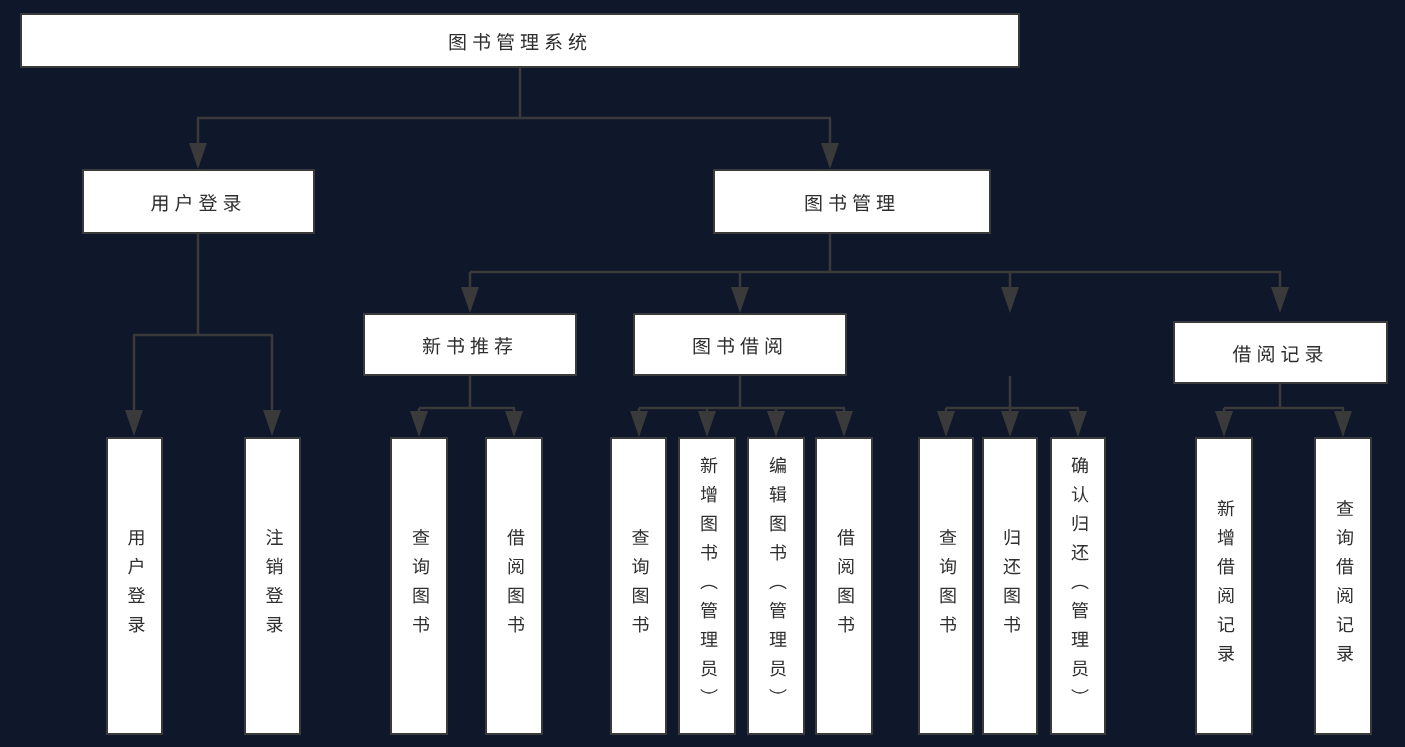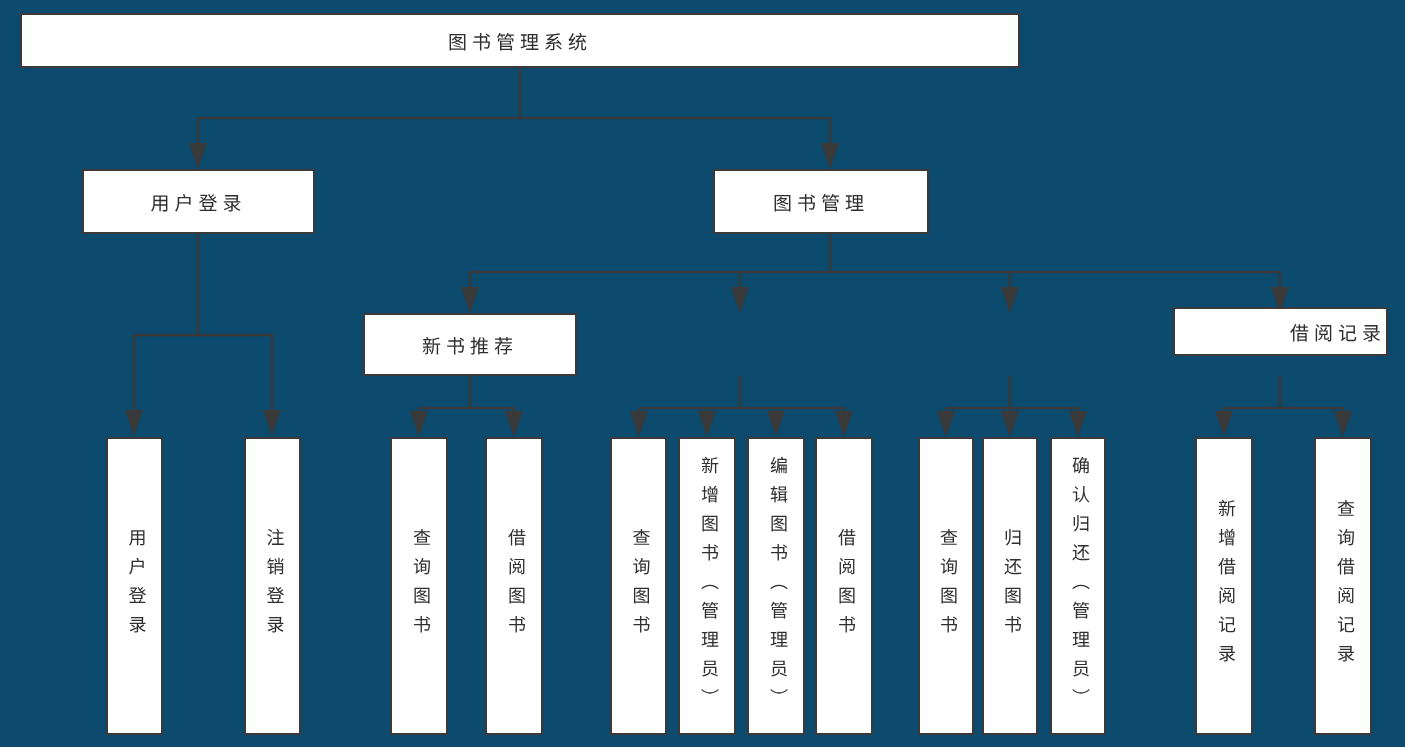--- a/index.html
+++ b/index.html
@@ -1,42 +1,42 @@
 <!DOCTYPE html>
 <html lang="zh-CN"><head>
 <meta charset="utf-8">
 <style>
   html,body{margin:0;padding:0;background:#ffffff;}
   .canvas{
-    position:relative;width:1405px;height:747px;background:#0c4a6e;
-    font-family:Liberation Mono, monospace;overflow:hidden;
+    position:relative;width:1405px;height:747px;background:#0f172a;
+    font-family:Liberation Sans, sans-serif;overflow:hidden;
   }
   svg.wires{position:absolute;left:0;top:0;z-index:1;}
   .box{
     position:absolute;box-sizing:border-box;background:#ffffff;
     border:2.5px solid #3a3a3a;display:flex;align-items:center;justify-content:center;
     z-index:2;
   }
   .hlabel{
     font-size:19px;letter-spacing:5px;color:#2f2f2f;white-space:nowrap;
   }
   .vlabel{
     writing-mode:vertical-rl;text-orientation:mixed;
     font-size:18px;letter-spacing:11px;color:#2f2f2f;white-space:nowrap;
   }
   
   .b-root{left:20px;top:13px;width:1000px;height:55px;}
   
   .b-userlogin{left:82px;top:169px;width:233px;height:65px;}
-  .b-bookmgmt{left:713px;top:169px;width:216px;height:65px;}
+  .b-bookmgmt{left:713px;top:169px;width:278px;height:65px;}
   
   .b-recommend{left:363px;top:313px;width:214px;height:63px;}
   .b-borrowing{left:633px;top:313px;width:214px;height:63px;}
   .b-current{left:903px;top:313px;width:215px;height:63px;}
-  .b-records{left:1173px;top:307px;width:215px;height:49px;justify-content:flex-end;}
+  .b-records{left:1173px;top:321px;width:215px;height:63px;}
   
   .leaf{top:437px;height:298px;}
   .b-a1{left:106px;width:57px;} .b-a2{left:244px;width:57px;}
   .b-b1{left:390px;width:58px;} .b-b2{left:485px;width:58px;}
   .b-c1{left:610px;width:57px;} .b-c2{left:678px;width:58px;}
   .b-c3{left:747px;width:58px;} .b-c4{left:815px;width:58px;}
   .b-d1{left:918px;width:56px;} .b-d2{left:982px;width:56px;}
   .b-d3{left:1050px;width:56px;}
   .b-e1{left:1195px;width:58px;} .b-e2{left:1314px;width:58px;}
   .watermark{
@@ -125,20 +125,23 @@
   <div class="box b-userlogin">
     <span class="hlabel">用户登录</span>
   </div>
   <div class="box b-bookmgmt">
     <span class="hlabel">图书管理</span>
   </div>
 
   <div class="box b-recommend">
     <span class="hlabel">新书推荐</span>
   </div>
+  <div class="box b-borrowing">
+    <span class="hlabel">图书借阅</span>
+  </div>
   <div class="box b-records">
     <span class="hlabel">借阅记录</span>
   </div>
 
   <div class="box leaf b-a1">
     <span class="vlabel">用户登录</span>
   </div>
   <div class="box leaf b-a2">
     <span class="vlabel">注销登录</span>
   </div>

